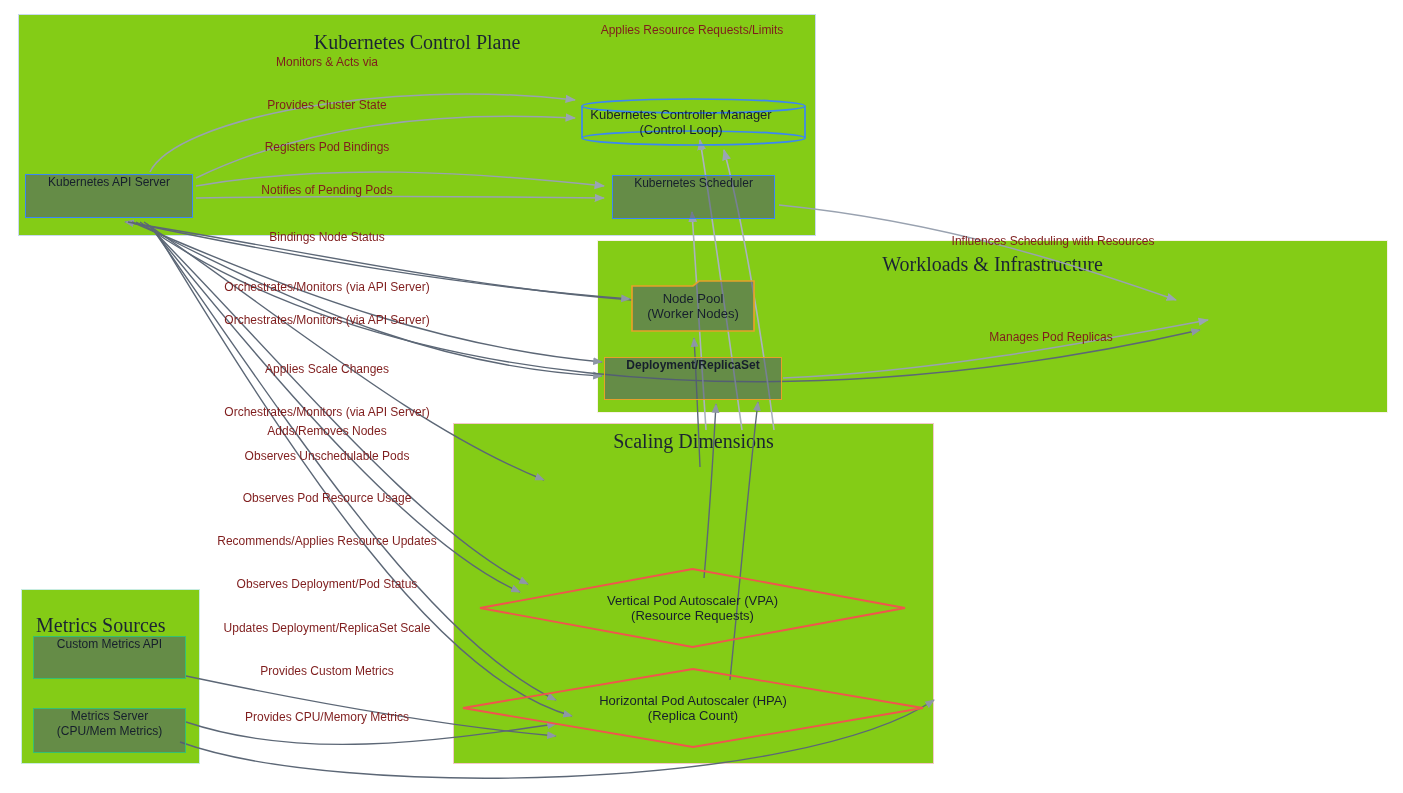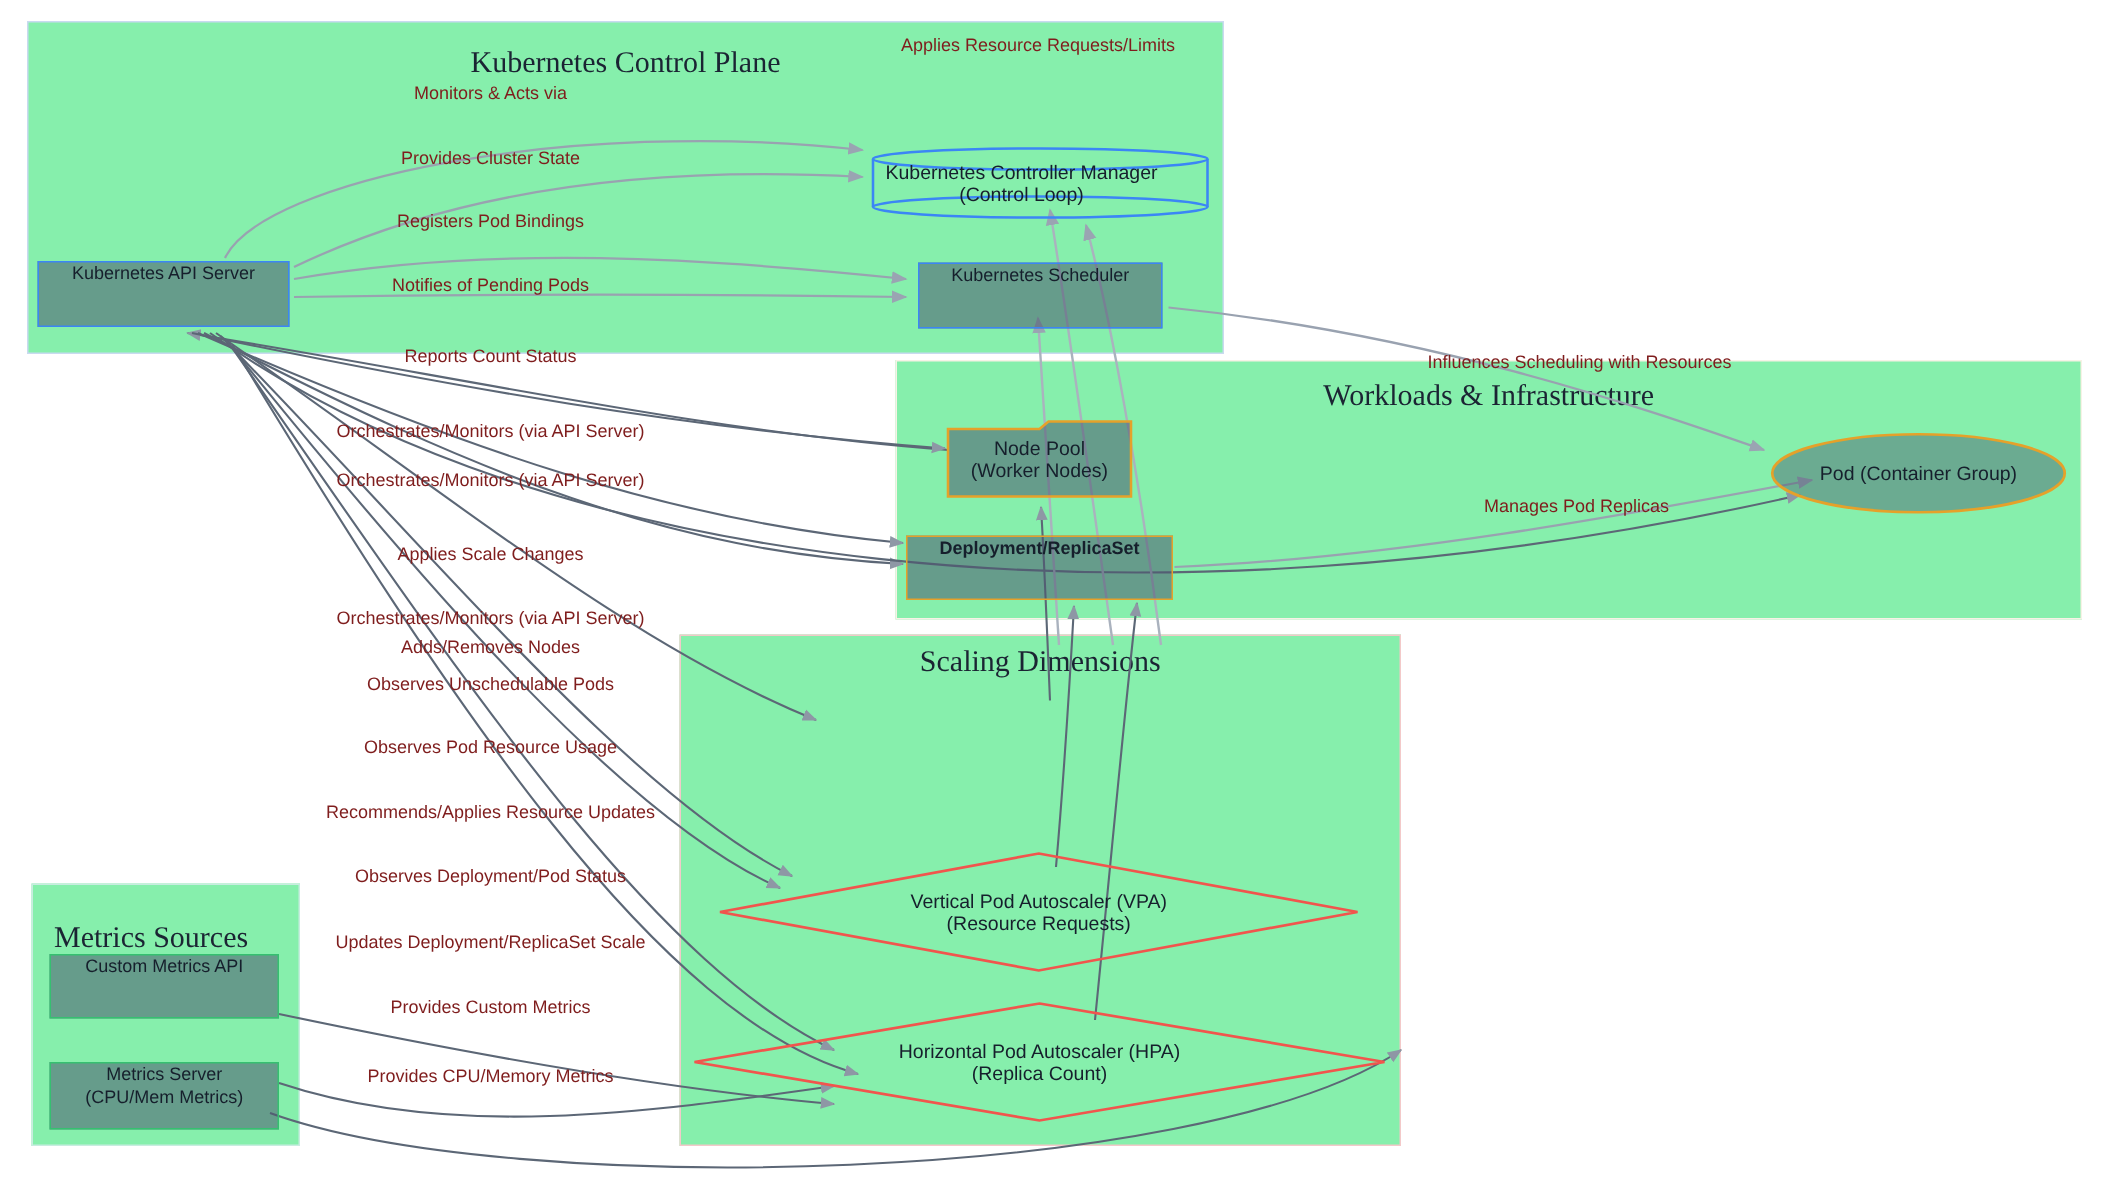--- a/index.html
+++ b/index.html
@@ -26,21 +26,21 @@
   #node-layer {
     position: absolute;
     left: 0; top: 0;
     width: 1403px;
     height: 793px;
   }
 
   
   .cluster {
     position: absolute;
-    background: #86efac;
+    background: #84cc16;
     border: 1.6px solid #cfd9e8;
     box-sizing: border-box;
   }
   .cluster-title {
     position: absolute;
     left: 0;
     width: 100%;
     text-align: center;
     font-family: "Liberation Serif", serif;
     font-size: 20px;
@@ -249,26 +249,20 @@
         <path d="M1,51 L1,6 L62,6 L68,1 L123,1 L123,51 Z" fill="rgba(76,88,113,0.55)" stroke="#e5a12a" stroke-width="1.7"></path>
       </svg>
       <div class="folder-label">Node Pool
 (Worker Nodes)</div>
     </div>
 
     <div class="node box-orange" style="left:604px; top:357px; width:178px; height:43px;">
       <span>Deployment/ReplicaSet</span>
     </div>
 
-    <div class="ellipse" style="left:1180px; top:288px; width:198px; height:55px;">
-      <svg width="198" height="55" viewBox="0 0 198 55">
-        <ellipse cx="99" cy="27.5" rx="97.5" ry="26" fill="rgba(76,88,113,0.45)" stroke="#e5a12a" stroke-width="1.8"></ellipse>
-      </svg>
-      <div class="ellipse-label">Pod (Container Group)</div>
-    </div>
 
 
     <div class="diamond" style="left:479px; top:568px; width:427px; height:80px;">
       <svg width="427" height="80" viewBox="0 0 427 80">
         <polygon points="213.5,1 426,40 213.5,79 1,40" fill="none" stroke="#f1554d" stroke-width="1.8"></polygon>
       </svg>
       <div class="diamond-label">Vertical Pod Autoscaler (VPA)
 (Resource Requests)</div>
     </div>
 
@@ -288,21 +282,21 @@
       <span>Metrics Server
 (CPU/Mem Metrics)</span>
     </div>
 
     <div id="edge-labels">
         <div class="edge-label" style="left: 692px; top: 30px;">Applies Resource Requests/Limits</div>
         <div class="edge-label" style="left: 327px; top: 62px;">Monitors &amp; Acts via</div>
         <div class="edge-label" style="left: 327px; top: 105px;">Provides Cluster State</div>
         <div class="edge-label" style="left: 327px; top: 147px;">Registers Pod Bindings</div>
         <div class="edge-label" style="left: 327px; top: 190px;">Notifies of Pending Pods</div>
-        <div class="edge-label" style="left: 327px; top: 237px;">Reports Count Status</div>
+        <div class="edge-label" style="left: 327px; top: 237px;">Bindings Node Status</div>
         <div class="edge-label" style="left: 1053px; top: 241px;">Influences Scheduling with Resources</div>
         <div class="edge-label" style="left: 327px; top: 287px;">Orchestrates/Monitors (via API Server)</div>
         <div class="edge-label" style="left: 327px; top: 320px;">Orchestrates/Monitors (via API Server)</div>
         <div class="edge-label" style="left: 1051px; top: 337px;">Manages Pod Replicas</div>
         <div class="edge-label" style="left: 327px; top: 369px;">Applies Scale Changes</div>
         <div class="edge-label" style="left: 327px; top: 412px;">Orchestrates/Monitors (via API Server)</div>
         <div class="edge-label" style="left: 327px; top: 431px;">Adds/Removes Nodes</div>
         <div class="edge-label" style="left: 327px; top: 456px;">Observes Unschedulable Pods</div>
         <div class="edge-label" style="left: 327px; top: 498px;">Observes Pod Resource Usage</div>
         <div class="edge-label" style="left: 327px; top: 541px;">Recommends/Applies Resource Updates</div>

